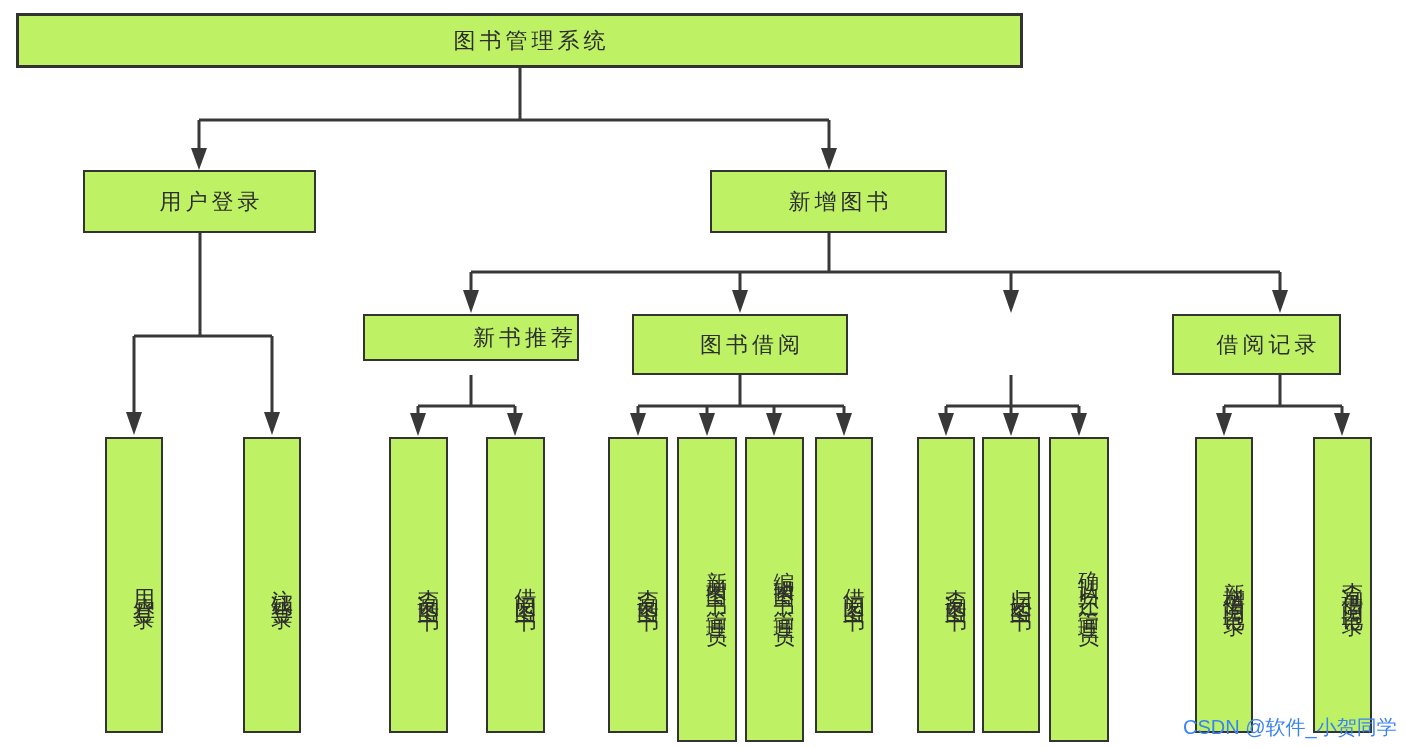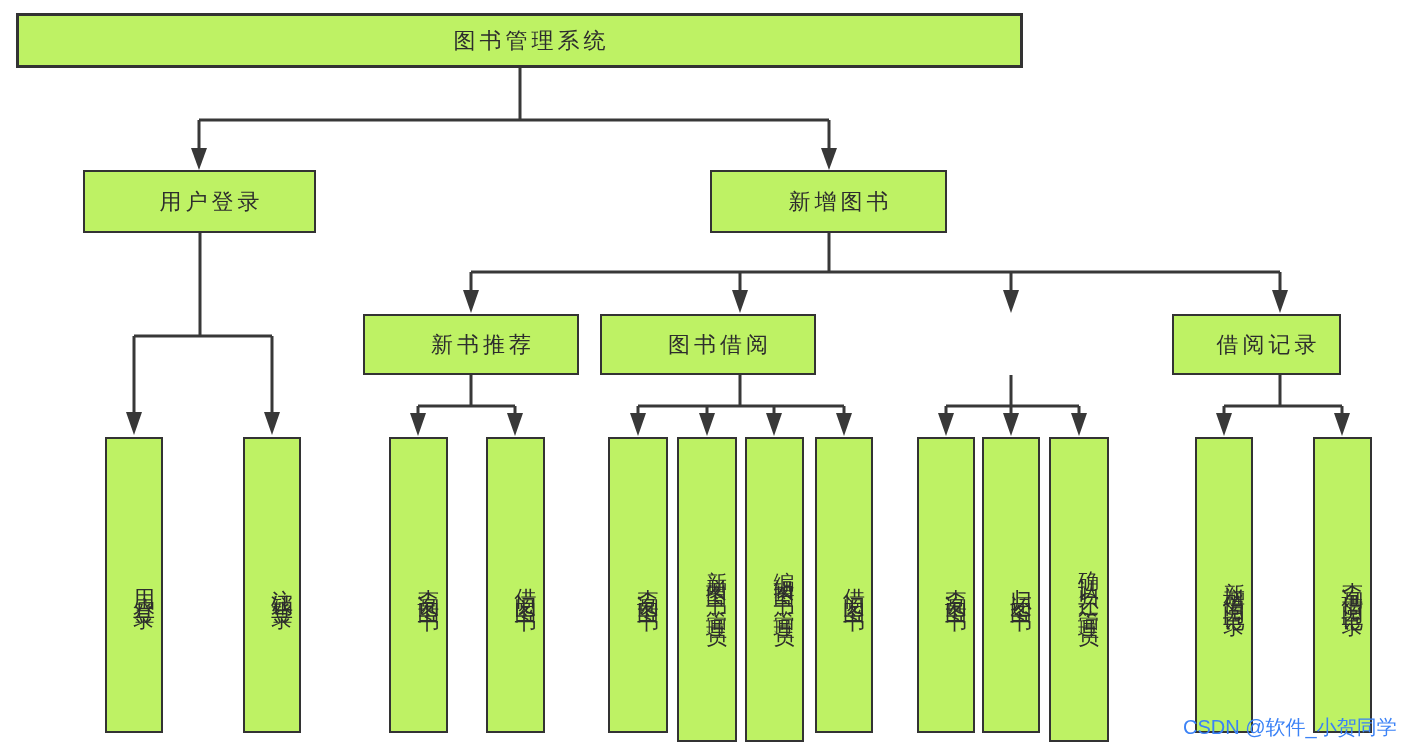--- a/index.html
+++ b/index.html
@@ -9,22 +9,22 @@
   }
   #wires{position:absolute;left:0;top:0;width:1405px;height:747px;}
   .box{
     position:absolute;background:#bef264;border:2.5px solid #333;box-sizing:border-box;
     display:flex;align-items:center;justify-content:center;color:#2d2d2d;z-index:2;padding-left:20px;
   }
   .box .lbl{font-size:22px;letter-spacing:4px;white-space:nowrap;text-indent:4px;}
   #root{left:16px;top:13px;width:1007px;height:55px;border-width:3px;}
   #n-user-login{left:83px;top:170px;width:233px;height:63px;}
   #n-book-mgmt{left:710px;top:170px;width:237px;height:63px;}
-  #n-new-book{left:363px;top:314px;width:216px;height:61px;}
-  #n-book-borrow{left:600px;top:314px;width:216px;height:61px;}
+  #n-new-book{left:363px;top:314px;width:216px;height:47px;justify-content:flex-end;}
+  #n-book-borrow{left:632px;top:314px;width:216px;height:61px;}
   #n-current-borrow{left:905px;top:314px;width:213px;height:61px;}
   #n-borrow-record{left:1172px;top:314px;width:169px;height:61px;}
   .leaf{top:437px;width:58px;height:296px;}
   .leaf.tall{height:305px;}
   .leaf .vlbl{
     writing-mode:vertical-rl;text-orientation:mixed;line-height:1;
     font-size:22px;letter-spacing:7px;color:#2d2d2d;
   }
   .leaf.tall .vlbl{letter-spacing:8px;font-size:21px;}
   #l1{left:105px}#l2{left:243px}

